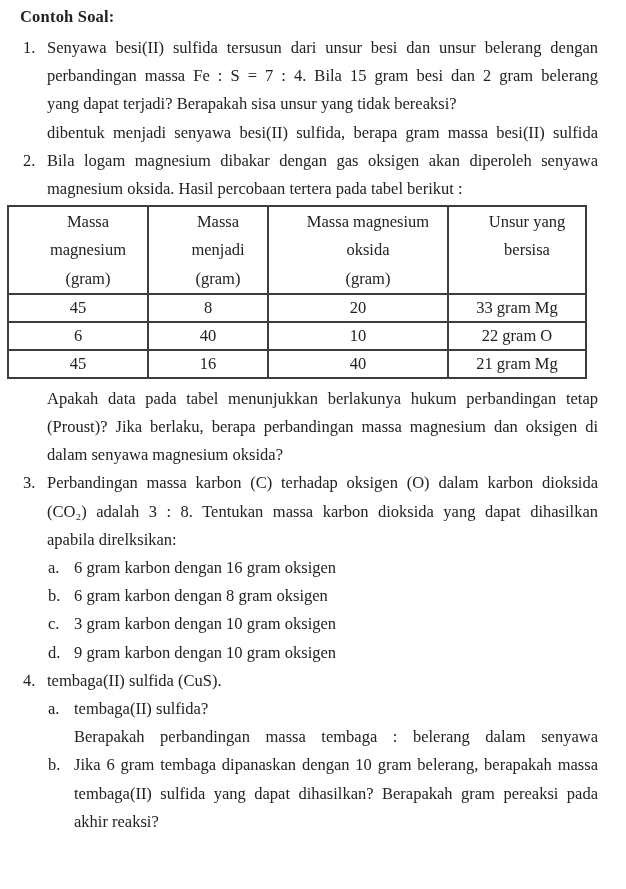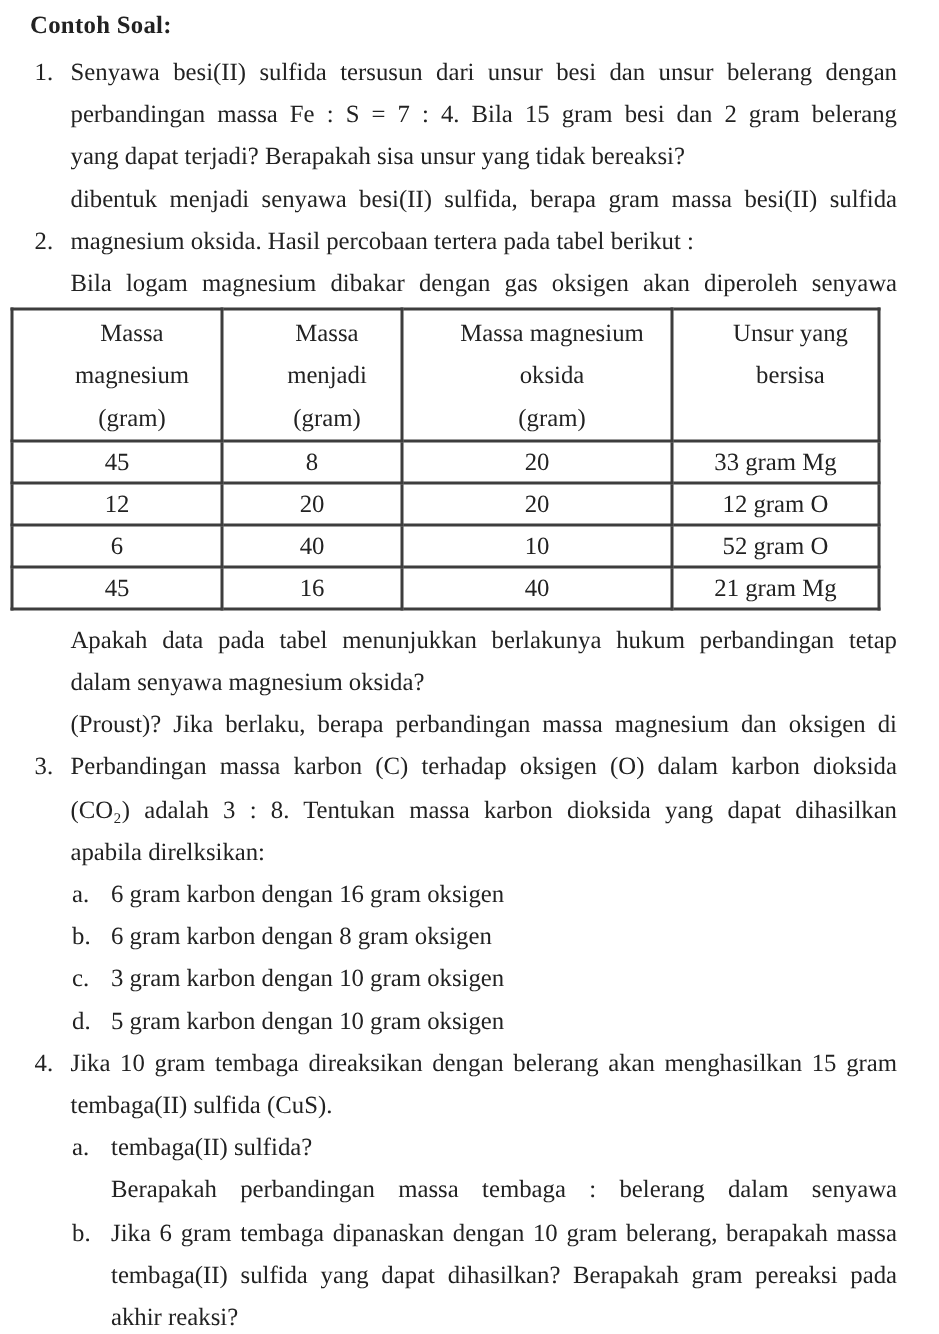--- a/index.html
+++ b/index.html
@@ -52,22 +52,22 @@
   <div class="problem">
     <span class="pnum">1.</span>
     <div class="line j">Senyawa besi(II) sulfida tersusun dari unsur besi dan unsur belerang dengan</div>
     <div class="line j">perbandingan massa Fe : S = 7 : 4. Bila 15 gram besi dan 2 gram belerang</div>
     <div class="line">yang dapat terjadi? Berapakah sisa unsur yang tidak bereaksi?</div>
     <div class="line j">dibentuk menjadi senyawa besi(II) sulfida, berapa gram massa besi(II) sulfida</div>
   </div>
 
   <div class="problem">
     <span class="pnum">2.</span>
+    <div class="line j">Bila logam magnesium dibakar dengan gas oksigen akan diperoleh senyawa</div>
     <div class="line">magnesium oksida. Hasil percobaan tertera pada tabel berikut :</div>
-    <div class="line j">Bila logam magnesium dibakar dengan gas oksigen akan diperoleh senyawa</div>
 
     <table class="data">
       <colgroup>
         <col style="width:140px">
           <col style="width:120px">
           <col style="width:180px">
           <col style="width:138px">
       </colgroup>
       <thead>
         <tr>
@@ -92,43 +92,37 @@
         </tr>
       </thead>
       <tbody>
         <tr>
           <td>45</td>
           <td>8</td>
           <td>20</td>
           <td>33 gram Mg</td>
         </tr>
         <tr>
-          <td>12</td>
-          <td>20</td>
-          <td>20</td>
-          <td>12 gram O</td>
-        </tr>
-        <tr>
           <td>6</td>
           <td>40</td>
           <td>10</td>
-          <td>52 gram O</td>
+          <td>22 gram O</td>
         </tr>
         <tr>
           <td>45</td>
           <td>16</td>
           <td>40</td>
           <td>21 gram Mg</td>
         </tr>
       </tbody>
     </table>
 
     <div class="line j">Apakah data pada tabel menunjukkan berlakunya hukum perbandingan tetap</div>
+    <div class="line j">(Proust)? Jika berlaku, berapa perbandingan massa magnesium dan oksigen di</div>
     <div class="line">dalam senyawa magnesium oksida?</div>
-    <div class="line j">(Proust)? Jika berlaku, berapa perbandingan massa magnesium dan oksigen di</div>
   </div>
 
   <div class="problem">
     <span class="pnum">3.</span>
     <div class="line j">Perbandingan massa karbon (C) terhadap oksigen (O) dalam karbon dioksida</div>
     <div class="line j">(CO₂) adalah 3 : 8. Tentukan massa karbon dioksida yang dapat dihasilkan</div>
     <div class="line">apabila direlksikan:</div>
 
     <div class="opt">
       <span class="omark">a.</span>
@@ -137,27 +131,26 @@
     <div class="opt">
       <span class="omark">b.</span>
       <div class="line">6 gram karbon dengan 8 gram oksigen</div>
     </div>
     <div class="opt">
       <span class="omark">c.</span>
       <div class="line">3 gram karbon dengan 10 gram oksigen</div>
     </div>
     <div class="opt">
       <span class="omark">d.</span>
-      <div class="line">5 gram karbon dengan 10 gram oksigen</div>
+      <div class="line">9 gram karbon dengan 10 gram oksigen</div>
     </div>
   </div>
 
   <div class="problem">
     <span class="pnum">4.</span>
-    <div class="line j">Jika 10 gram tembaga direaksikan dengan belerang akan menghasilkan 15 gram</div>
     <div class="line">tembaga(II) sulfida (CuS).</div>
 
     <div class="opt">
       <span class="omark">a.</span>
       <div class="line">tembaga(II) sulfida?</div>
       <div class="line j">Berapakah perbandingan massa tembaga : belerang dalam senyawa</div>
     </div>
     <div class="opt">
       <span class="omark">b.</span>
       <div class="line j">Jika 6 gram tembaga dipanaskan dengan 10 gram belerang, berapakah massa</div>

